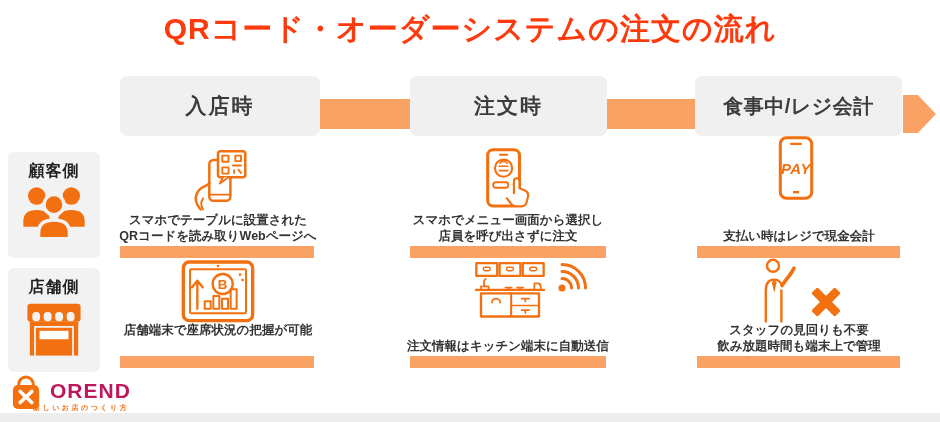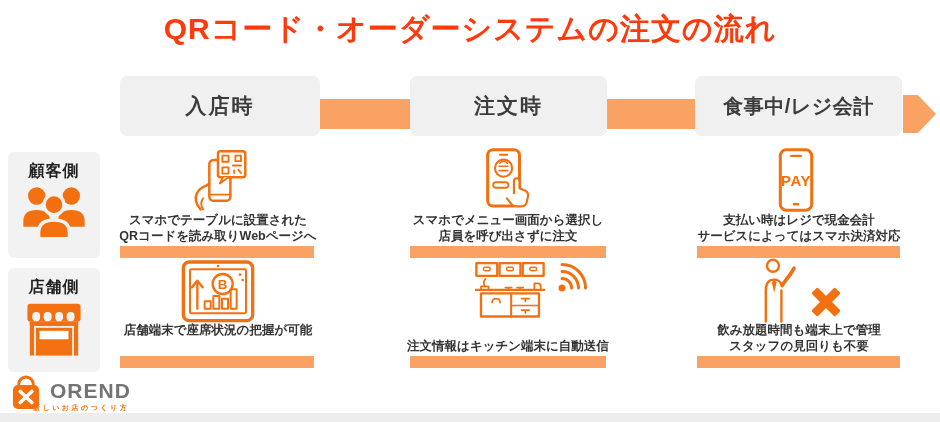--- a/index.html
+++ b/index.html
@@ -22,21 +22,21 @@
               display:flex; flex-direction:column; align-items:center; }
   .side-label { margin-top:9px; font-size:16px; font-weight:bold; color:#222; letter-spacing:1px; }
 
   .caption { display:flex; flex-direction:column; justify-content:flex-end; align-items:center;
              font-size:12.5px; font-weight:bold; color:#333; line-height:15.5px; text-align:center;
              white-space:nowrap; }
   .row-bar { height:12px; background:#f9a263; }
 
   .pay-label { font-size:15px; font-weight:bold; color:#f2700f; letter-spacing:0.5px; }
 
-  .logo-text { font-size:21px; font-weight:bold; color:#737373; letter-spacing:1px; }
+  .logo-text { font-size:21px; font-weight:bold; color:#be185d; letter-spacing:1px; }
   .logo-tagline { font-size:7px; font-weight:bold; color:#f2700f; letter-spacing:2.5px; white-space:nowrap; }
   .bottom-strip { left:0; bottom:0; width:940px; height:9px; background:#ededed; }
 
   svg { display:block; }
 </style>
 </head>
 <body>
 
 <div id="canvas">
 
@@ -172,31 +172,30 @@
       <path d="M12,33 A19,19 0 0 1 31,52" stroke-width="6"></path>
       <path d="M12,19 A33,33 0 0 1 45,52" stroke-width="6"></path>
       <path d="M12,5 A47,47 0 0 1 59,52" stroke-width="6"></path>
     </svg>
   </div>
   <div class="abs caption" style="left:400px;top:324px;width:216px;height:30px;">
     <span>注文情報はキッチン端末に自動送信</span>
   </div>
   <div class="abs row-bar" style="left:410px;top:356px;width:196px;"></div>
 
-  <div class="abs" style="left:776px;top:148px;">
+  <div class="abs" style="left:776px;top:136px;font-style:italic;">
     <svg width="40" height="64" viewBox="0 0 64 106" fill="none" stroke="#f2700f" stroke-linecap="round" stroke-linejoin="round">
       <rect x="6" y="3" width="52" height="100" rx="10" stroke-width="5"></rect>
       <line x1="24" y1="13" x2="40" y2="13" stroke-width="4"></line>
       <rect x="27" y="91" width="10" height="4" fill="#f2700f" stroke="none"></rect>
     </svg>
     <span class="abs pay-label" style="left:0;top:24px;width:40px;text-align:center;">PAY</span>
   </div>
   <div class="abs caption" style="left:688px;top:210px;width:222px;height:34px;">
     <span>支払い時はレジで現金会計</span>
-    <span>サービスによってはスマホ決済対応</span>
   </div>
   <div class="abs row-bar" style="left:697px;top:246px;width:203px;"></div>
 
   <div class="abs" style="left:752px;top:258px;">
     <svg width="48" height="66" viewBox="0 0 76 110" fill="none" stroke="#f2700f" stroke-linecap="round" stroke-linejoin="round">
       <circle cx="33" cy="13" r="10" stroke-width="4"></circle>
       <path d="M21,106 V54 Q21,36 35,36 q9,0 12,8" stroke-width="4"></path>
       <path d="M47,54 V106" stroke-width="4"></path>
       <line x1="34" y1="76" x2="34" y2="106" stroke="#ffffff" stroke-width="5"></line>
       <path d="M48,46 Q55,36 62,27" stroke-width="6"></path>
@@ -204,22 +203,22 @@
       <polygon points="35,36 39,41 35,58 31,41" fill="#f2700f" stroke="none"></polygon>
     </svg>
     <svg width="36" height="36" viewBox="0 0 50 50" style="position:absolute;left:56px;top:26px;">
       <g fill="#f2700f">
         <rect x="2" y="19" width="46" height="12" rx="2" transform="rotate(45 25 25)"></rect>
         <rect x="2" y="19" width="46" height="12" rx="2" transform="rotate(-45 25 25)"></rect>
       </g>
     </svg>
   </div>
   <div class="abs caption" style="left:688px;top:320px;width:222px;height:34px;">
+    <span>スタッフの見回りも不要</span>
     <span>飲み放題時間も端末上で管理</span>
-    <span>スタッフの見回りも不要</span>
   </div>
   <div class="abs row-bar" style="left:697px;top:356px;width:203px;"></div>
 
   <div class="abs" style="left:10px;top:374px;width:150px;height:40px;">
     <svg width="32" height="36" viewBox="0 0 44 48" style="position:absolute;left:0;top:1px;">
       <path d="M12,15 v-3 a10,10 0 0 1 20,0 v3" stroke="#f2700f" stroke-width="4" fill="none"></path>
       <rect x="4" y="13" width="36" height="33" rx="7" fill="#f2700f"></rect>
       <g stroke="#ffffff" stroke-width="5" stroke-linecap="round">
         <line x1="14" y1="22" x2="30" y2="37"></line>
         <line x1="30" y1="22" x2="14" y2="37"></line>

